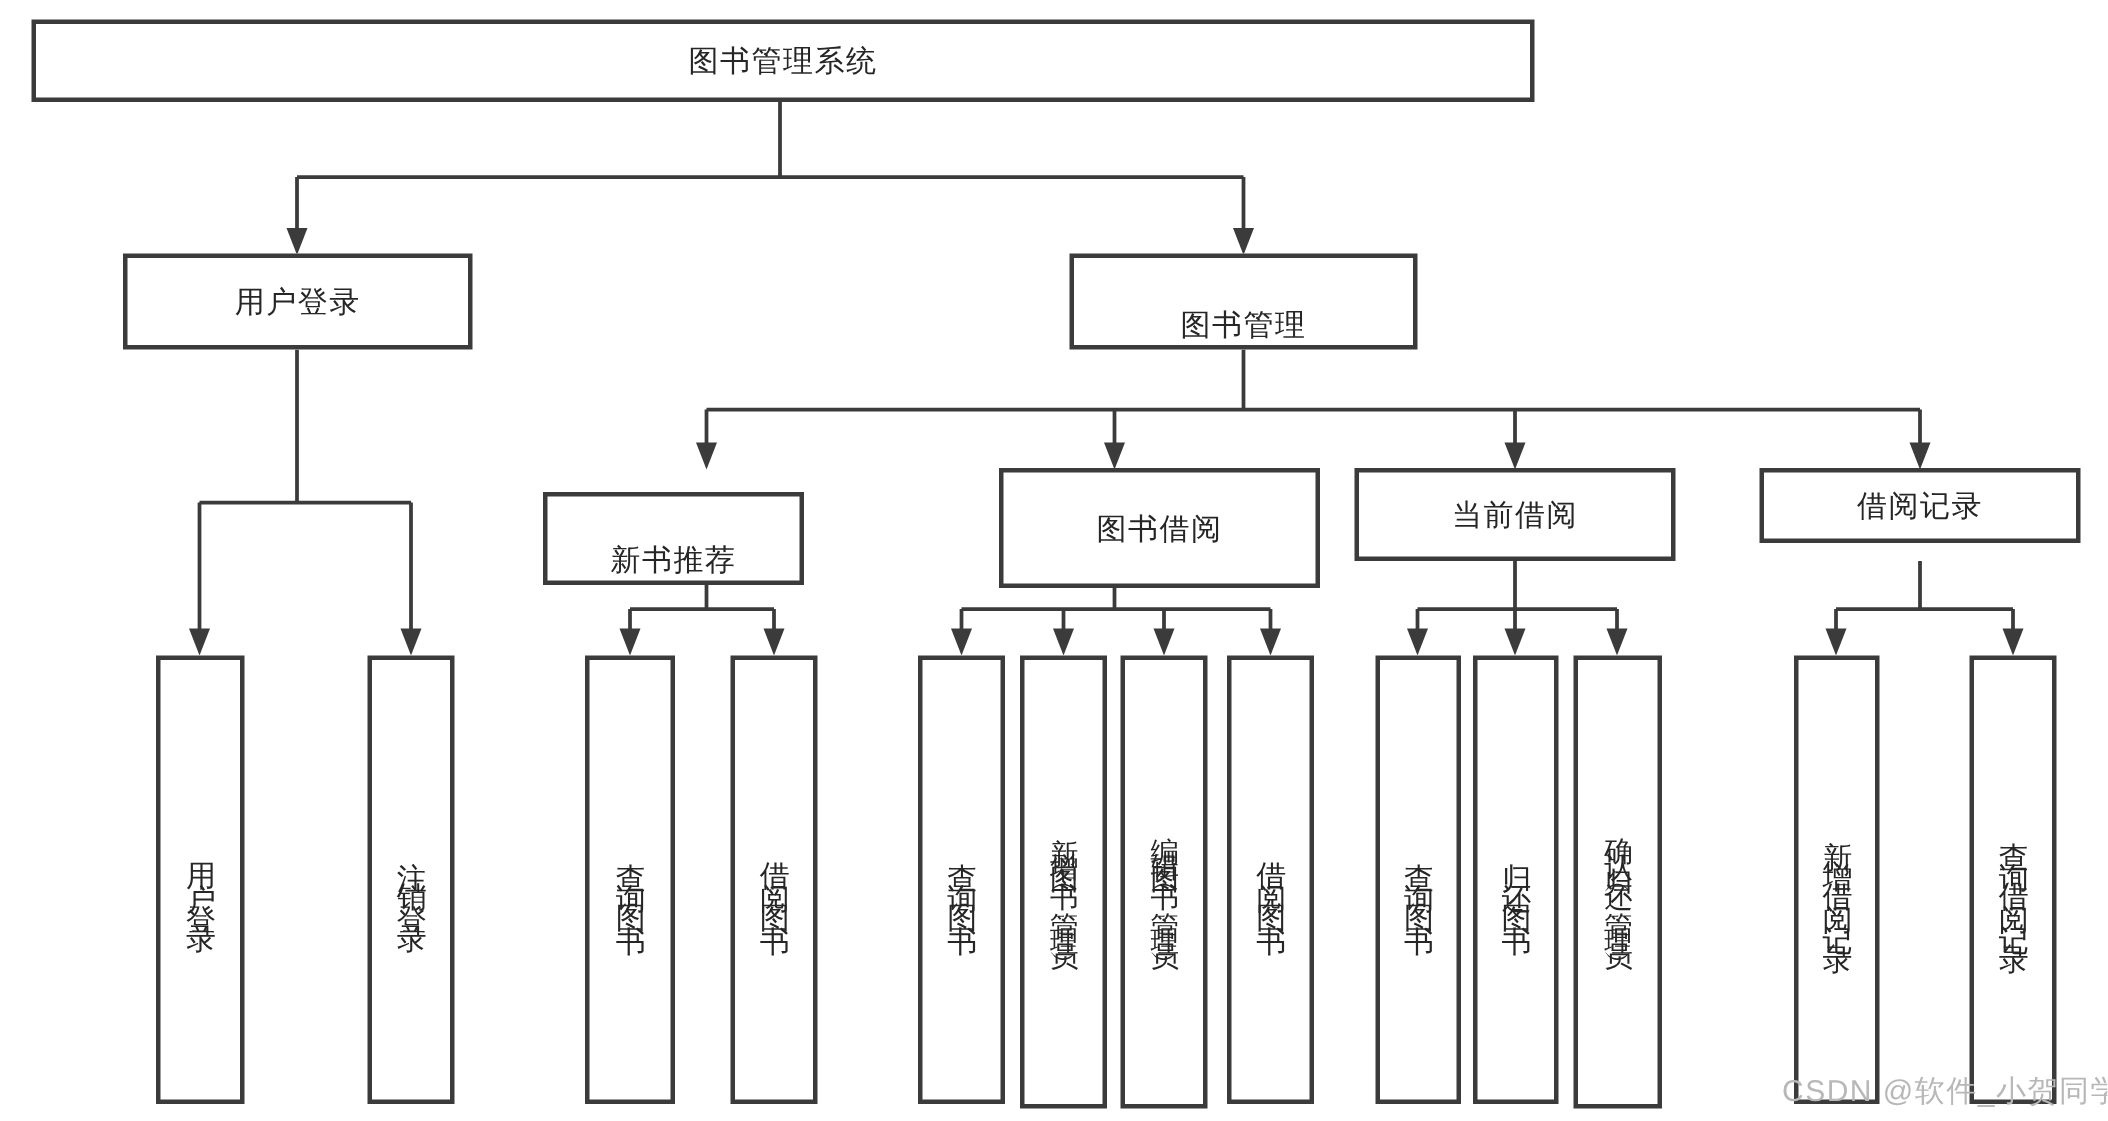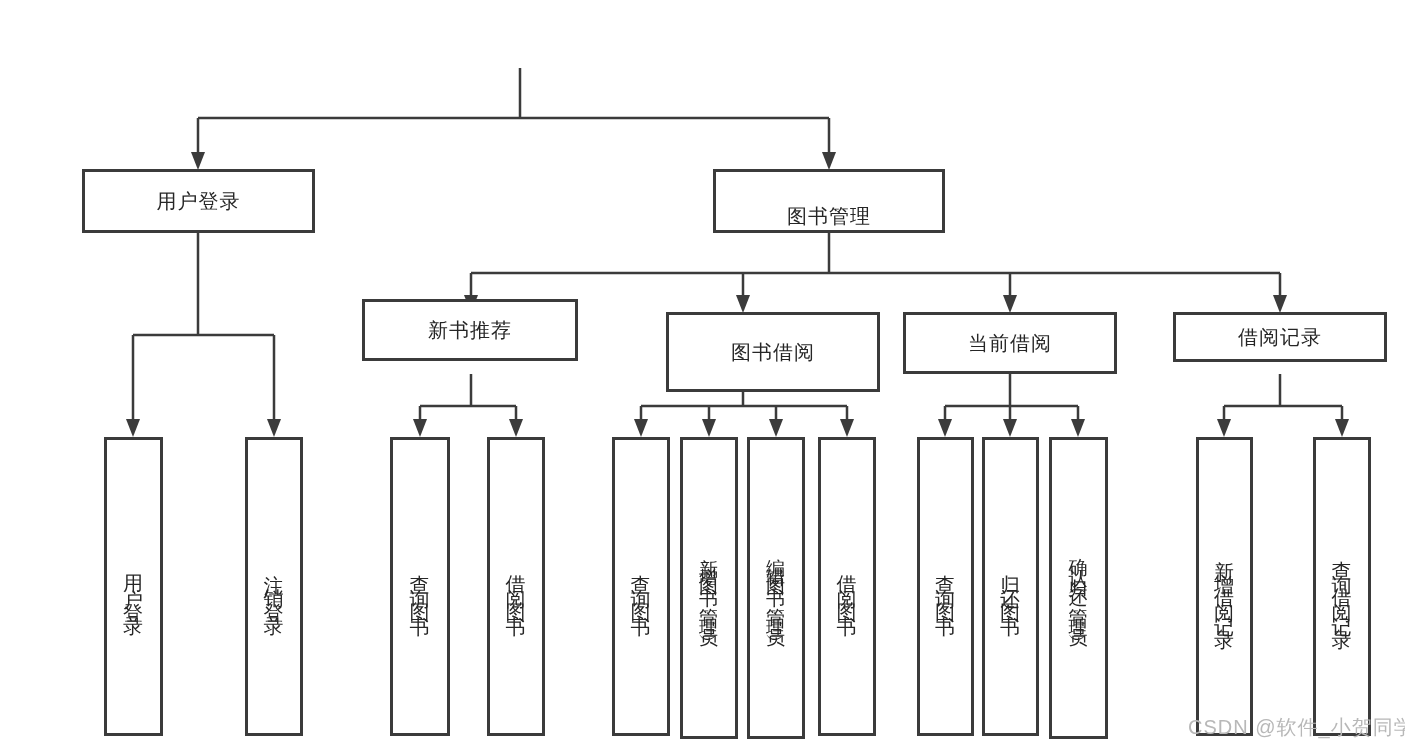--- a/index.html
+++ b/index.html
@@ -84,29 +84,32 @@
     <path d="M1010 374 V406 M945 406 H1078 M945 406 V422 M1010 406 V422 M1078 406 V422" fill="none" stroke="currentColor" stroke-width="2.5"></path>
     <polygon points="938,419 952,419 945,437" fill="currentColor"></polygon>
     <polygon points="1003,419 1017,419 1010,437" fill="currentColor"></polygon>
     <polygon points="1071,419 1085,419 1078,437" fill="currentColor"></polygon>
 
     <path d="M1280 374 V406 M1224 406 H1342 M1224 406 V422 M1342 406 V422" fill="none" stroke="currentColor" stroke-width="2.5"></path>
     <polygon points="1217,419 1231,419 1224,437" fill="currentColor"></polygon>
     <polygon points="1335,419 1349,419 1342,437" fill="currentColor"></polygon>
   </svg>
 
+  <div class="node h" style="left:21px;top:13px;width:1002px;height:55px;">
+    <span>图书管理系统</span>
+  </div>
 
   <div class="node h" style="left:82px;top:169px;width:233px;height:64px;">
     <span>用户登录</span>
   </div>
   <div class="node h" style="left:713px;top:169px;width:232px;height:64px;align-items:flex-end;">
     <span>图书管理</span>
   </div>
 
-  <div class="node h" style="left:362px;top:299px;width:216px;height:62px;">
+  <div class="node h" style="left:362px;top:328px;width:174px;height:62px;align-items:flex-end;">
     <span>新书推荐</span>
   </div>
   <div class="node h" style="left:666px;top:312px;width:214px;height:80px;">
     <span>图书借阅</span>
   </div>
   <div class="node h" style="left:903px;top:312px;width:214px;height:62px;">
     <span>当前借阅</span>
   </div>
   <div class="node h" style="left:1173px;top:312px;width:214px;height:50px;">
     <span>借阅记录</span>

